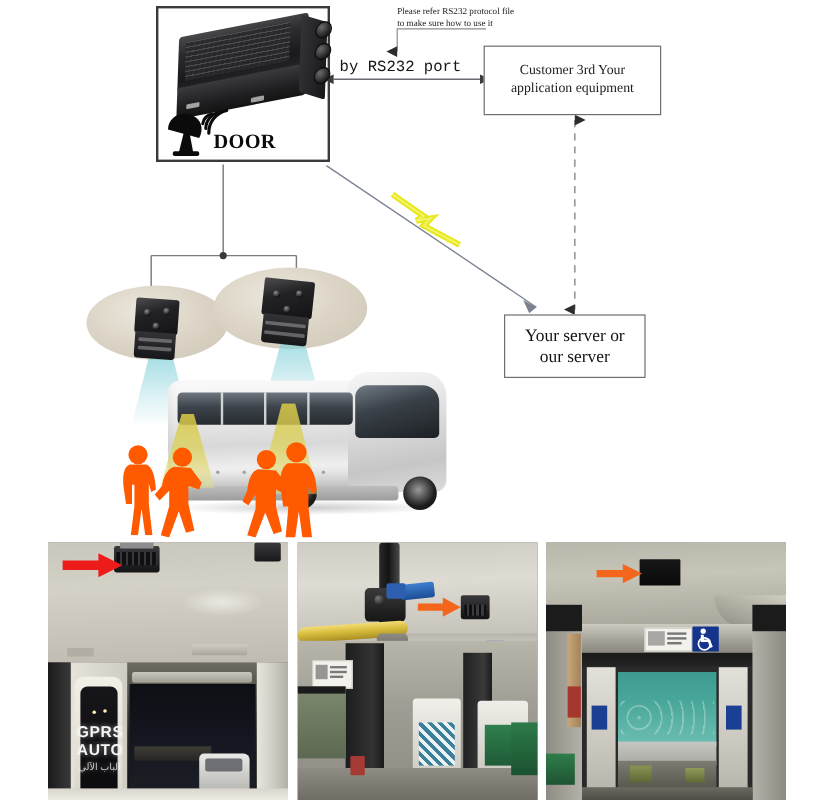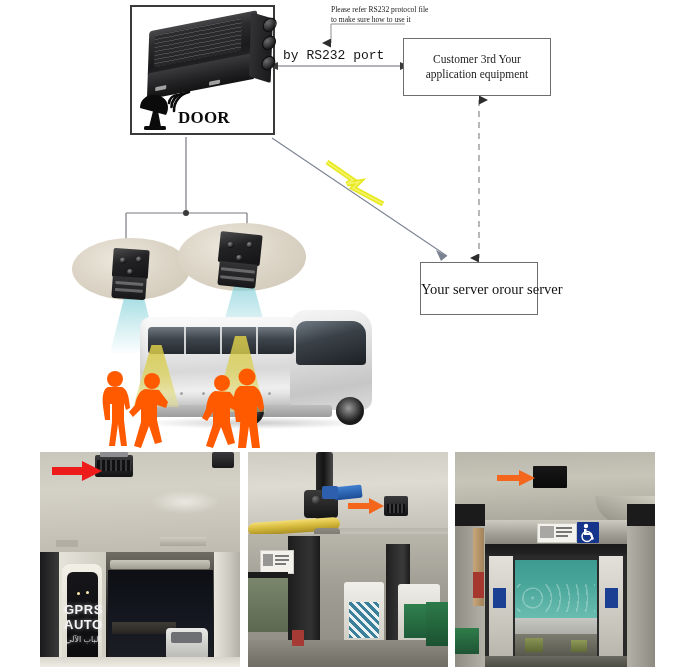--- a/index.html
+++ b/index.html
@@ -96,22 +96,22 @@
     font-size: 11.5px; color: #1c1c1c; line-height: 15px;
     white-space: nowrap;
   }
 
   
   #server-box {
     left: 420px; top: 262px; width: 118px; height: 53px;
     border: 1px solid #6e6e6e;
     background: #fff;
     box-sizing: border-box;
-    display: flex; flex-direction: row;
-    align-items: center; justify-content: space-between;
+    display: flex; flex-direction: column;
+    align-items: center; justify-content: center;
   }
   #server-box .line {
     font-family: "Liberation Serif", serif;
     font-size: 14.5px; color: #121212; line-height: 18px;
     white-space: nowrap;
   }
 
   
   #rs232-label {
     left: 283px; top: 48px;

